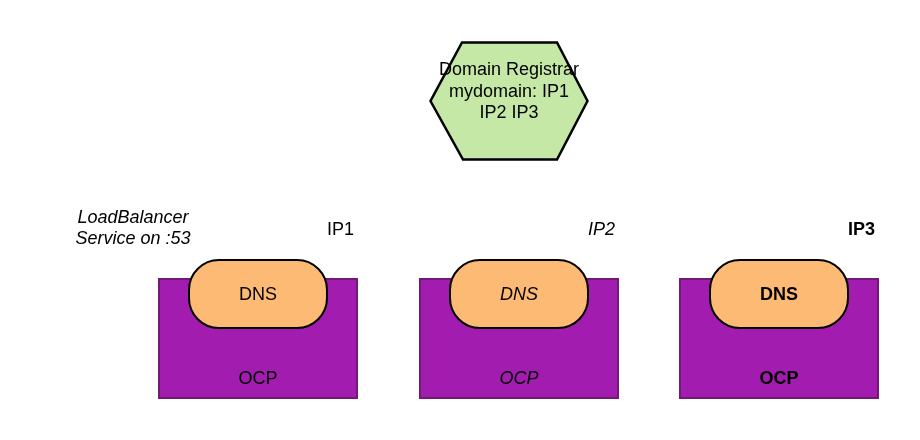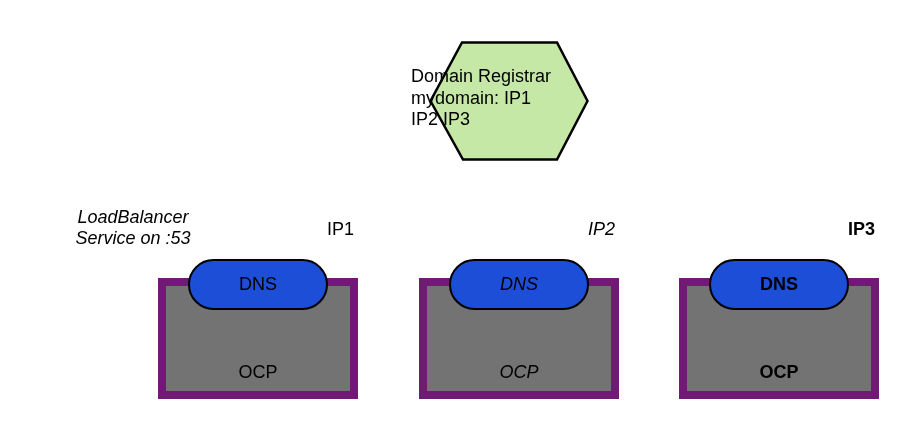--- a/index.html
+++ b/index.html
@@ -24,21 +24,22 @@
     left: 429px;
     top: 41px;
     width: 160px;
     height: 120px;
   }
   .hex svg { position: absolute; left: 0; top: 0; overflow: visible; }
   .hex-text {
     position: absolute;
     left: -18px;
     right: -18px;
-    top: 25px;
+    top: 18px;
+    text-align: center;
     line-height: 21.5px;
     white-space: nowrap;
   }
 
   
   .lb-label {
     position: absolute;
     left: 73px;
     top: 207px;
     width: 120px;
@@ -60,36 +61,36 @@
   .cluster.c3 { left: 679px; font-weight: bold; }
 
   .ip-label {
     position: absolute;
     top: -59px;
     right: 4px;
   }
   .ocp-box {
     position: absolute;
     left: 0; top: 0; right: 0; bottom: 0;
-    background: #737373;
-    border: 8px solid #701a75;
+    background: #a21caf;
+    border: 2px solid #701a75;
   }
   .ocp-label {
     position: absolute;
     left: 0; right: 0;
     bottom: 8px;
     text-align: center;
   }
   .dns-pill {
     position: absolute;
     left: 30px;
     top: -19px;
     width: 140px;
-    height: 51px;
-    background: #1d4ed8;
+    height: 70px;
+    background: #fdba74;
     border: 2.5px solid #000000;
     border-radius: 31px;
     display: flex;
     align-items: center;
     justify-content: center;
   }
 </style>
 </head>
 <body>
 

